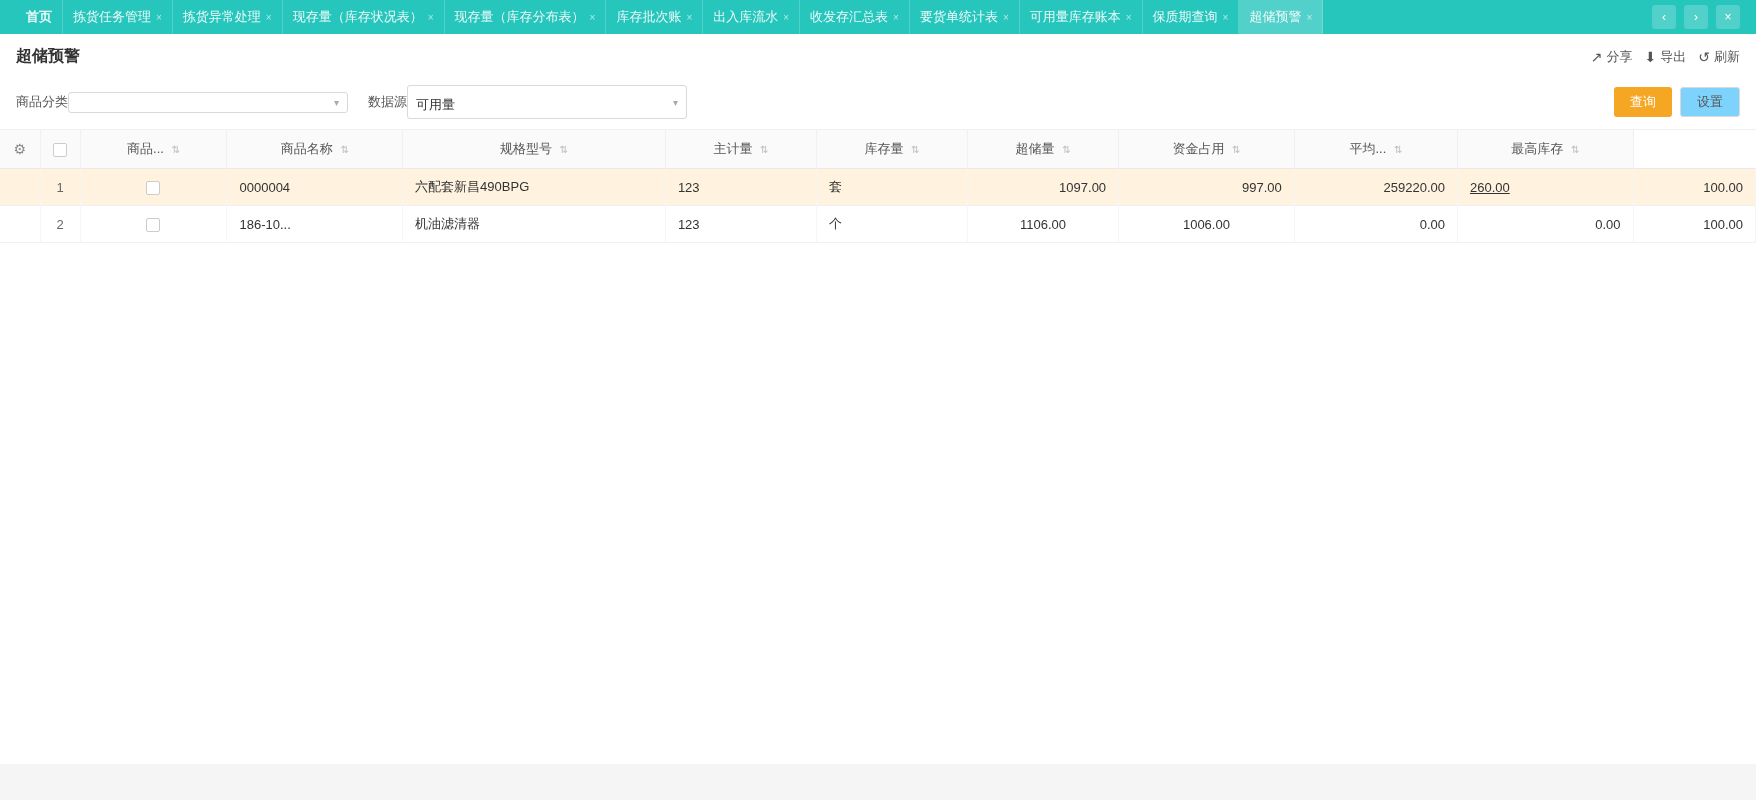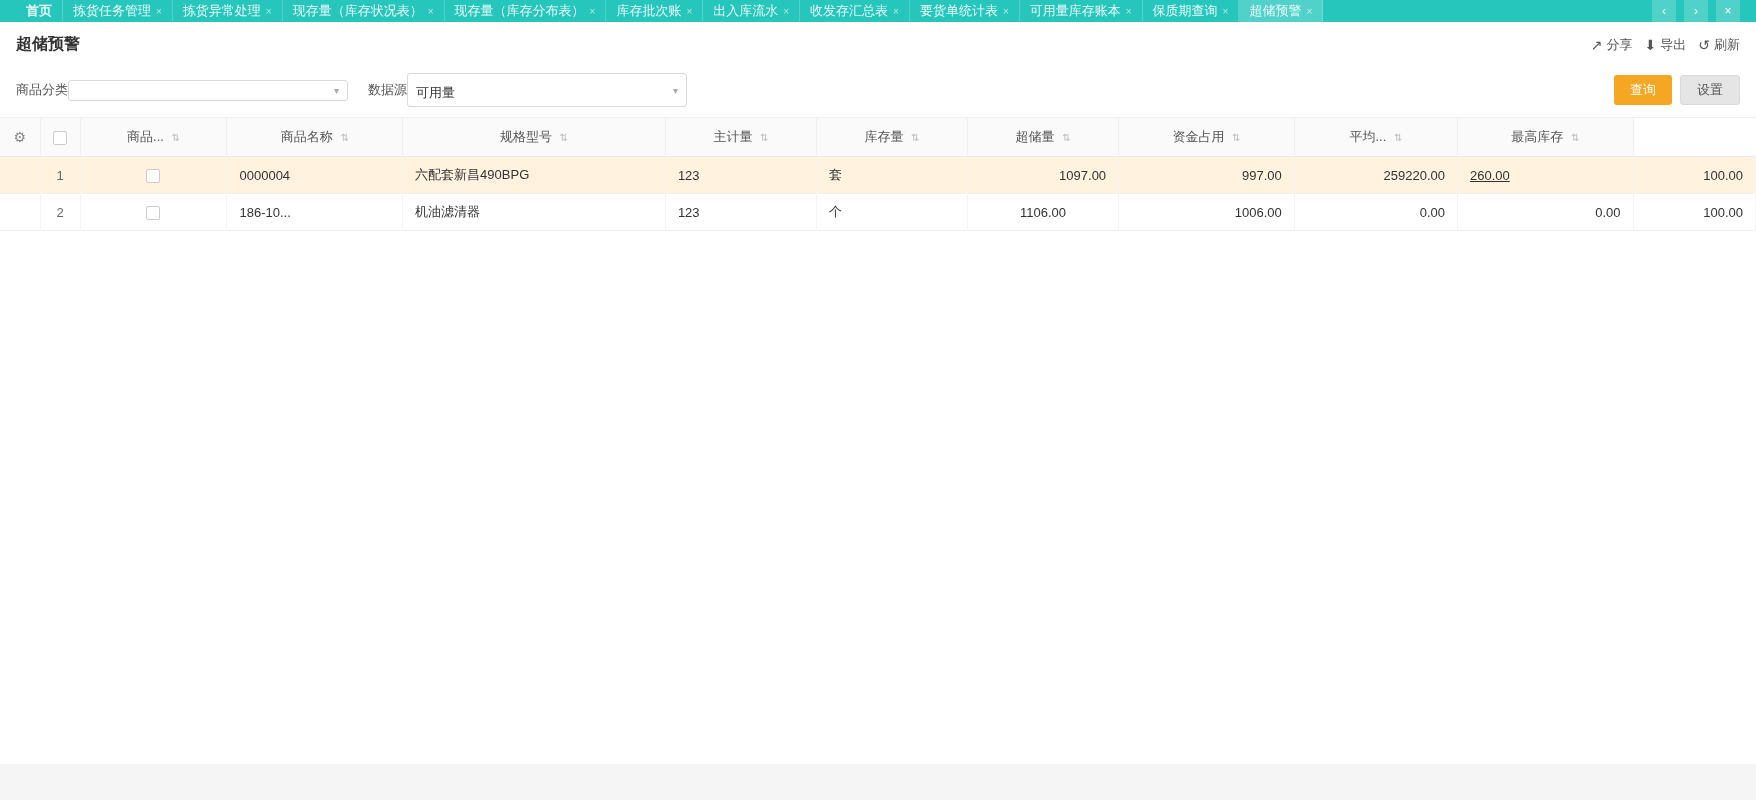--- a/index.html
+++ b/index.html
@@ -78,21 +78,21 @@
     .btn-query {
       background: #f5a623;
       color: #fff;
       border: none;
       border-radius: 3px;
       padding: 6px 16px;
       font-size: 13px;
       cursor: pointer;
     }
     .btn-settings {
-      background: #e5e5e5;
+      background: #7dd3fc;
       color: #555;
       border: 1px solid #d9d9d9;
       border-radius: 3px;
       padding: 5px 16px;
       font-size: 13px;
       cursor: pointer;
     }
 
     
     .table-container {
@@ -154,21 +154,21 @@
     .gear-icon { color: #888; font-size: 14px; }
 
     .main-content {
       padding: 0;
     }
 
     
     .teal-header {
       background: #26c6bc;
       padding: 0 16px;
-      height: 22px;
+      height: 34px;
       display: flex;
       align-items: center;
     }
     .teal-nav {
       display: flex;
       align-items: center;
       height: 36px;
       overflow: hidden;
       flex: 1;
     }
@@ -345,21 +345,21 @@
             </tr>
             <tr>
               <td style="text-align: center;"></td>
               <td style="text-align: center; color: rgb(102, 102, 102);">2</td>
               <td style="text-align: center;"><span class="checkbox-cell"></span></td>
               <td>186-10...</td>
               <td>机油滤清器</td>
               <td>123</td>
               <td>个</td>
               <td style="text-align: center;">1106.00</td>
-              <td style="text-align: right;">1006.00</td>
+              <td style="text-align: center;">1006.00</td>
               <td style="text-align: right;">0.00</td>
               <td style="text-align: right;">0.00</td>
               <td style="text-align: right;">100.00</td>
             </tr>
           </tbody>
       </table>
     </div>
   </div>
 </div>
 

